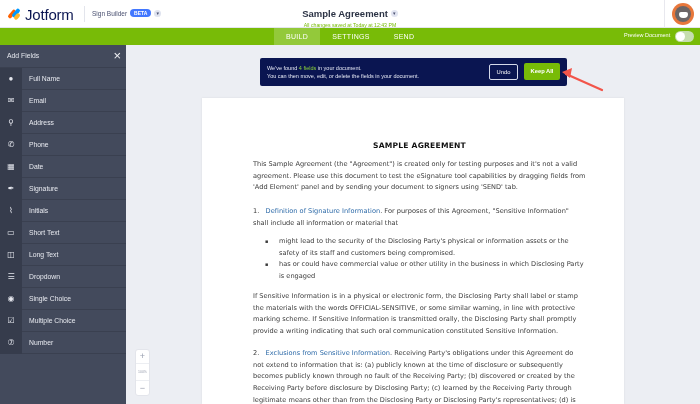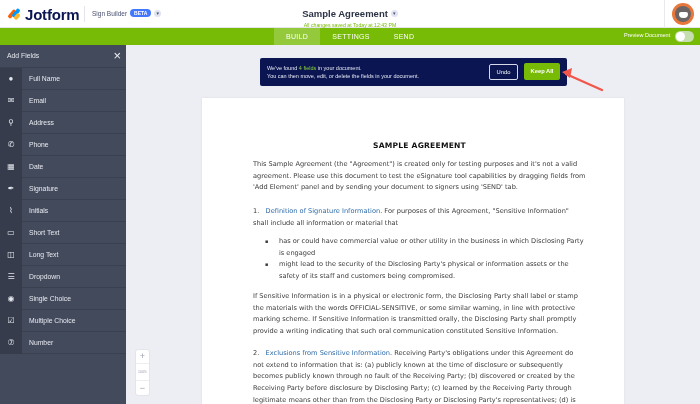--- a/index.html
+++ b/index.html
@@ -7,21 +7,21 @@
     body { font-family: "Liberation Sans", "DejaVu Sans", sans-serif; background: #eceef3; position: relative; }
 
     
     .topbar { position: absolute; left: 0; top: 0; width: 700px; height: 28px; background: #fff; border-bottom: 1px solid #e4e6ec; }
     .logo { position: absolute; left: 8px; top: 6px; display: flex; align-items: center; gap: 4px; }
     .logo-mark { width: 13px; height: 14px; position: relative; }
     .logo-mark span { position: absolute; width: 4px; height: 10px; border-radius: 2px; transform: rotate(40deg); }
     .logo-mark .m1 { background: #ff6100; left: 2px; top: 1px; }
     .logo-mark .m2 { background: #0099ff; left: 6px; top: 0px; }
     .logo-mark .m3 { background: #ffb629; left: 7px; top: 5px; height: 7px; }
-    .logo-text { font-weight: 700; font-size: 15px; color: #0a1551; letter-spacing: -0.2px; }
+    .logo-text { font-weight: 400; font-size: 15px; color: #0a1551; letter-spacing: -0.2px; }
     .logo-sep { position: absolute; left: 84px; top: 6px; width: 1px; height: 16px; background: #e3e5ec; }
     .product { position: absolute; left: 92px; top: 9px; display: flex; align-items: center; gap: 3px; font-size: 6.5px; color: #4a5070; }
     .beta { background: #4277ff; color: #fff; font-size: 5px; font-weight: 700; padding: 1px 4px; border-radius: 6px; }
     .chev-sm { width: 7px; height: 7px; border-radius: 50%; background: #dfe3ef; color: #4a5070; font-size: 5px; line-height: 7px; text-align: center; }
 
     .doc-title { position: absolute; left: 250px; top: 3px; width: 200px; text-align: center; }
     .doc-title .name { font-size: 9.5px; font-weight: 700; color: #2c3345; display: inline-flex; align-items: center; gap: 3px; }
     .doc-title .name .chev-sm { background: #e1e4f1; }
     .doc-title .saved { font-size: 5.2px; color: #78bb07; margin-top: 1px; }
 
@@ -200,21 +200,21 @@
 </svg>
 
 <div class="doc">
   <div class="doc-inner">
     <h1>SAMPLE AGREEMENT</h1>
     <div class="p" style="top:61px;">This Sample Agreement (the "Agreement") is created only for testing purposes and it's not a valid agreement. Please use this document to test the eSignature tool capabilities by dragging fields from 'Add Element' panel and by sending your document to signers using 'SEND' tab.</div>
     <div class="p" style="top:108px;">
       <span>1.</span>&nbsp;&nbsp;&nbsp;<span class="link">Definition of Signature Information</span><span>. For purposes of this Agreement, "Sensitive Information" shall include all information or material that</span>
     </div>
     <div class="bullets" style="top:138px;">
+      <div class="bullet">might lead to the security of the Disclosing Party's physical or information assets  or the safety of its staff and customers  being compromised.</div>
       <div class="bullet">has or could have commercial value or other utility in the business in which Disclosing Party is engaged</div>
-      <div class="bullet">might lead to the security of the Disclosing Party's physical or information assets  or the safety of its staff and customers  being compromised.</div>
     </div>
     <div class="p" style="top:193px;">If Sensitive Information is in a physical or electronic form, the Disclosing Party shall label or stamp the materials with the words OFFICIAL-SENSITIVE, or some similar warning, in line with protective marking scheme. If Sensitive Information is transmitted orally, the Disclosing Party shall promptly provide a writing indicating that such oral communication constituted Sensitive Information.</div>
     <div class="p" style="top:250px;">
       <span>2.</span>&nbsp;&nbsp;&nbsp;<span class="link">Exclusions from Sensitive Information</span><span>. Receiving Party's obligations under this Agreement do not extend to information that is: (a) publicly known at the time of disclosure or subsequently becomes publicly known through no fault of the Receiving Party; (b) discovered or created by the Receiving Party before disclosure by Disclosing Party; (c) learned by the Receiving Party through legitimate means other than from the Disclosing Party or Disclosing Party's representatives; (d) is disclosed by</span>
     </div>
   </div>
 </div>
 
 </body></html>

